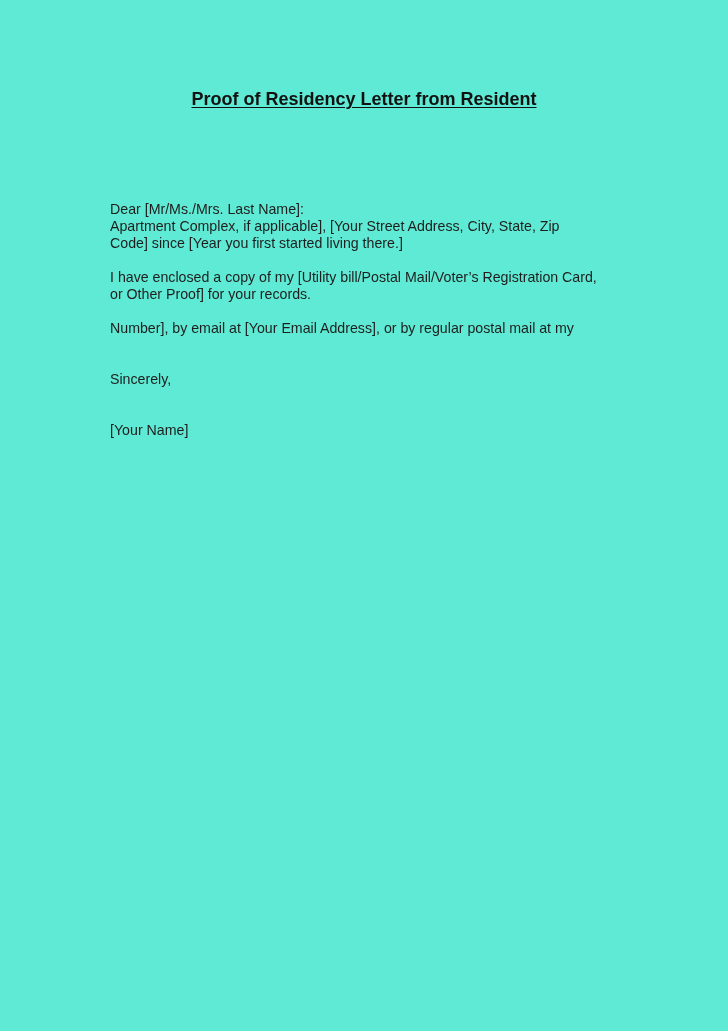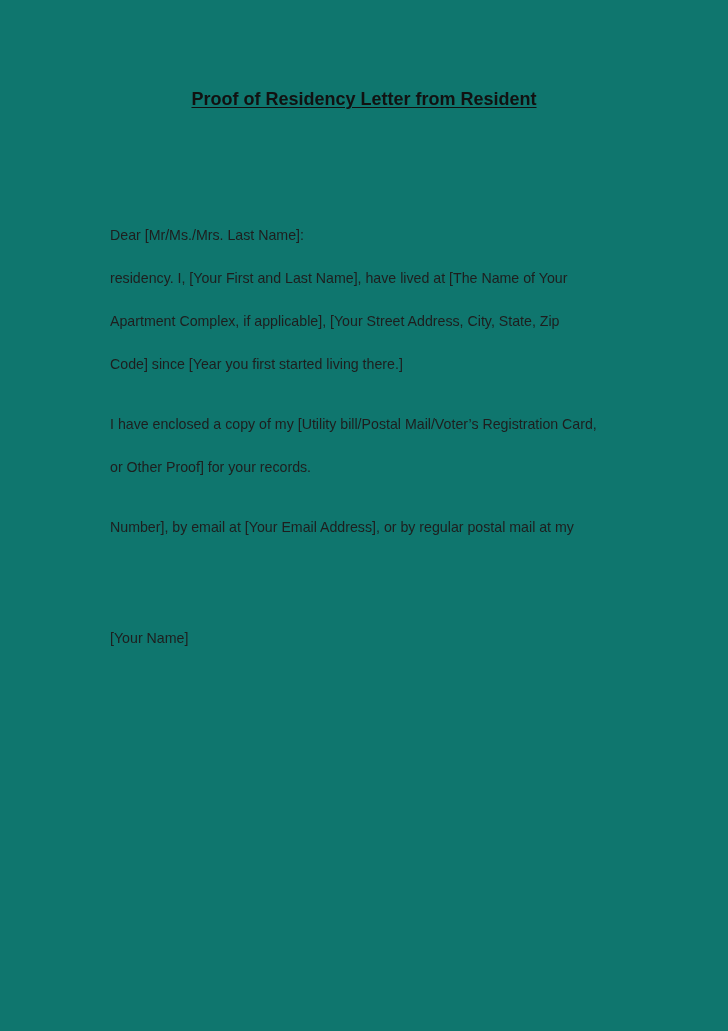--- a/index.html
+++ b/index.html
@@ -12,21 +12,21 @@
       height: 1031px;
       position: relative;
       overflow: hidden;
       font-family: "Liberation Sans", sans-serif;
       color: #1a1a1a;
     }
     .page {
       position: absolute;
       left: 0; top: 0;
       width: 728px; height: 1031px;
-      background: #0f766e;
+      background: #5eead4;
     }
     .title {
       position: absolute;
       left: 0;
       width: 728px;
       top: 88px;
       text-align: center;
       font-weight: bold;
       font-size: 18px;
       line-height: 22px;
@@ -37,51 +37,51 @@
     }
     .body-text {
       position: absolute;
       left: 110px;
       top: 201px;
       width: 520px;
       font-size: 14.2px;
       line-height: 17px;
       color: #1e1e1e;
     }
-    .line { display: block; white-space: pre; margin-top: 26px; }
+    .line { display: block; white-space: pre; }
     .para-gap { height: 17px; }
   </style>
 </head>
 <body>
 
 <div class="page">
   <h1 class="title">Proof of Residency Letter from Resident</h1>
 
   <div class="body-text">
     <span class="line">Dear [Mr/Ms./Mrs. Last Name]:</span>
 
     <div>
-      <span class="line">residency. I, [Your First and Last Name], have lived at [The Name of Your</span>
       <span class="line">Apartment Complex, if applicable], [Your Street Address, City, State, Zip</span>
       <span class="line">Code] since [Year you first started living there.]</span>
     </div>
     <div class="para-gap"></div>
 
     <div>
       <span class="line">I have enclosed a copy of my [Utility bill/Postal Mail/Voter’s Registration Card,</span>
       <span class="line">or Other Proof] for your records.</span>
     </div>
     <div class="para-gap"></div>
 
     <div>
       <span class="line">Number], by email at [Your Email Address], or by regular postal mail at my</span>
     </div>
     <div class="para-gap"></div>
 
     <div class="para-gap"></div>
 
+    <span class="line">Sincerely,</span>
     <div class="para-gap"></div>
 
     <div class="para-gap"></div>
 
     <span class="line">[Your Name]</span>
   </div>
 </div>
 
 </body></html>

